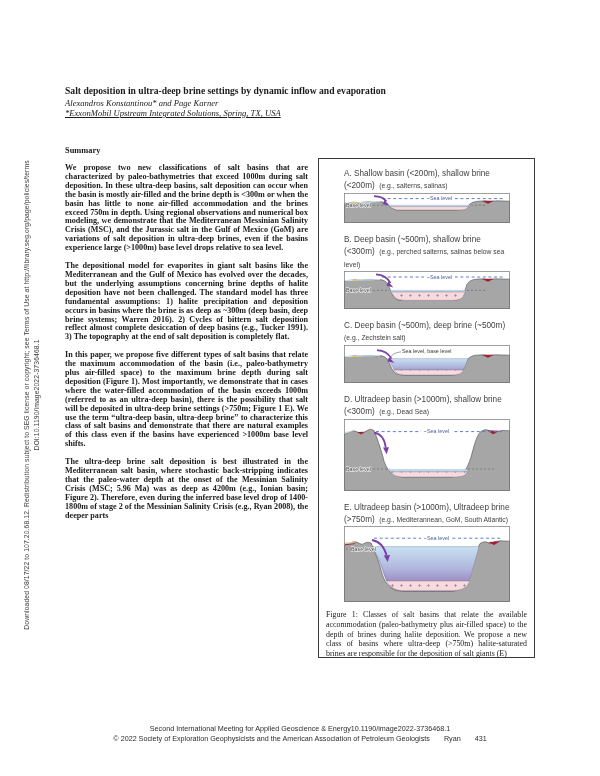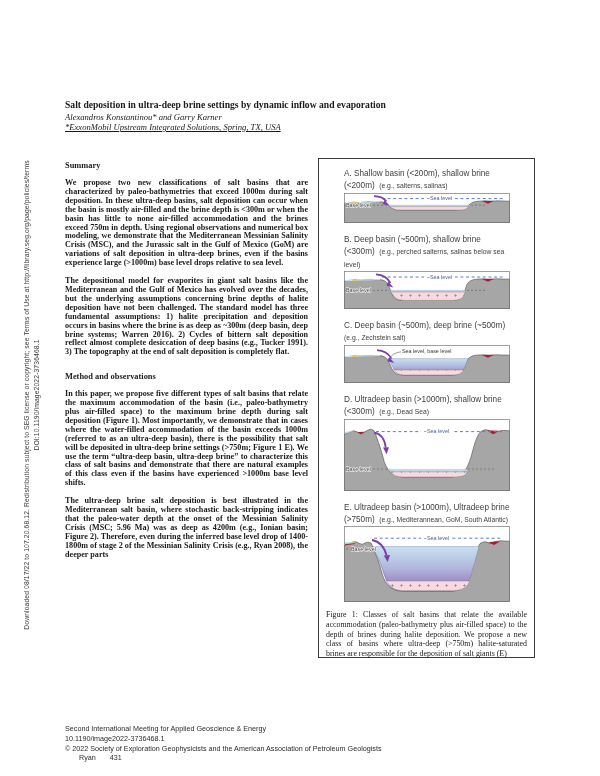--- a/index.html
+++ b/index.html
@@ -12,28 +12,28 @@
   
   .side-note{
     position:absolute;left:31px;top:395px;width:600px;
     transform:translate(-50%,-50%) rotate(-90deg);
     text-align:center;
     font-family:"Liberation Sans", sans-serif;
     font-size:6.8px;line-height:9.5px;color:#3c3c3c;
     letter-spacing:.1px;
   }
   
-  .art-header{position:absolute;left:65px;top:99px;width:475px;}
+  .art-header{position:absolute;left:65px;top:85px;width:475px;}
   .art-title{font-size:9.6px;font-weight:bold;line-height:11px;}
   .art-authors{font-size:8.6px;font-style:italic;line-height:10px;margin-top:2px;}
   .art-affil{font-size:8.6px;font-style:italic;line-height:10px;text-decoration:underline;}
   
   .col-left{position:absolute;left:65px;top:146px;width:243px;}
   .sec-head{font-size:8.4px;font-weight:bold;margin:15px 0 9px 0;line-height:9px;}
-  .sec-head.first{margin-top:15px;}
+  .sec-head.first{margin-top:0;}
   .col-left p{
     font-size:8.15px;line-height:8.9px;text-align:justify;
     margin:0 0 9px 0;
     font-weight:bold;
   }
   
   .figure-box{
     position:absolute;left:318px;top:158px;width:215px;height:498px;
     border:1.2px solid #3a3a3a;background:#fff;
     font-family:"Liberation Sans", sans-serif;
@@ -49,21 +49,21 @@
     font-family:"Liberation Serif", serif;
     font-size:7.9px;line-height:9.6px;text-align:justify;
     color:#1a1a1a;margin:8px 7px 0 7px;
   }
   
   .footer{
     position:absolute;left:65px;top:724px;width:470px;
     font-family:"Liberation Sans", sans-serif;
     font-size:7.2px;line-height:9.8px;color:#2b2b2b;
   }
-  .foot-row{display:flex;justify-content:center;flex-direction:column;}
+  .foot-row{display:flex;justify-content:center;}
   .page-cell span{margin-left:14px;}
   
   .dlabel{
     font-family:"Liberation Sans", sans-serif;
     font-size:5.4px;fill:#3b3b3b;
     paint-order:stroke;stroke:#ffffff;stroke-width:1px;
   }
   .sealabel{
     font-family:"Liberation Sans", sans-serif;
     font-size:5.4px;fill:#4a5f9d;
@@ -72,31 +72,30 @@
 </head>
 <body>
 
 <div class="side-note">
   <div>Downloaded 08/17/22 to 107.20.68.12. Redistribution subject to SEG license or copyright; see Terms of Use at http://library.seg.org/page/policies/terms</div>
   <div>DOI:10.1190/image2022-3736468.1</div>
 </div>
 
 <div class="art-header">
   <div class="art-title">Salt deposition in ultra-deep brine settings by dynamic inflow and evaporation</div>
-  <div class="art-authors">Alexandros Konstantinou* and Garry Karner</div>
+  <div class="art-authors">Alexandros Konstantinou* and Page Karner</div>
   <div class="art-affil">*ExxonMobil Upstream Integrated Solutions, Spring, TX, USA</div>
 </div>
 
 <div class="col-left">
   <div class="sec-head first">Summary</div>
   <p>We propose two new classifications of salt basins that are characterized by paleo-bathymetries that exceed 1000m during salt deposition. In these ultra-deep basins, salt deposition can occur when the basin is mostly air-filled and the brine depth is &lt;300m or when the basin has little to none air-filled accommodation and the brines exceed 750m in depth. Using regional observations and numerical box modeling, we demonstrate that the Mediterranean Messinian Salinity Crisis (MSC), and the Jurassic salt in the Gulf of Mexico (GoM) are variations of salt deposition in ultra-deep brines, even if the basins experience large (&gt;1000m) base level drops relative to sea level.</p>
 
   <p>The depositional model for evaporites in giant salt basins like the Mediterranean and the Gulf of Mexico has evolved over the decades, but the underlying assumptions concerning brine depths of halite deposition have not been challenged. The standard model has three fundamental assumptions: 1) halite precipitation and deposition occurs in basins where the brine is as deep as ~300m (deep basin, deep brine systems; Warren 2016). 2) Cycles of bittern salt deposition reflect almost complete desiccation of deep basins (e.g., Tucker 1991). 3) The topography at the end of salt deposition is completely flat.</p>
 
-  <div class="sec-head">Method and observations</div>
   <p>In this paper, we propose five different types of salt basins that relate the maximum accommodation of the basin (i.e., paleo-bathymetry plus air-filled space) to the maximum brine depth during salt deposition (Figure 1). Most importantly, we demonstrate that in cases where the water-filled accommodation of the basin exceeds 1000m (referred to as an ultra-deep basin), there is the possibility that salt will be deposited in ultra-deep brine settings (&gt;750m; Figure 1 E). We use the term “ultra-deep basin, ultra-deep brine” to characterize this class of salt basins and demonstrate that there are natural examples of this class even if the basins have experienced &gt;1000m base level shifts.</p>
   <p>The ultra-deep brine salt deposition is best illustrated in the Mediterranean salt basin, where stochastic back-stripping indicates that the paleo-water depth at the onset of the Messinian Salinity Crisis (MSC; 5.96 Ma) was as deep as 4200m (e.g., Ionian basin; Figure 2). Therefore, even during the inferred base level drop of 1400-1800m of stage 2 of the Messinian Salinity Crisis (e.g., Ryan 2008), the deeper parts</p>
 </div>
 
 <div class="figure-box">
   <div class="fig-top-pad"></div>
 
   <div class="panel">
     <div class="panel-head">
       <span class="panel-title">A. Shallow basin (&lt;200m), shallow brine (&lt;200m)</span>

